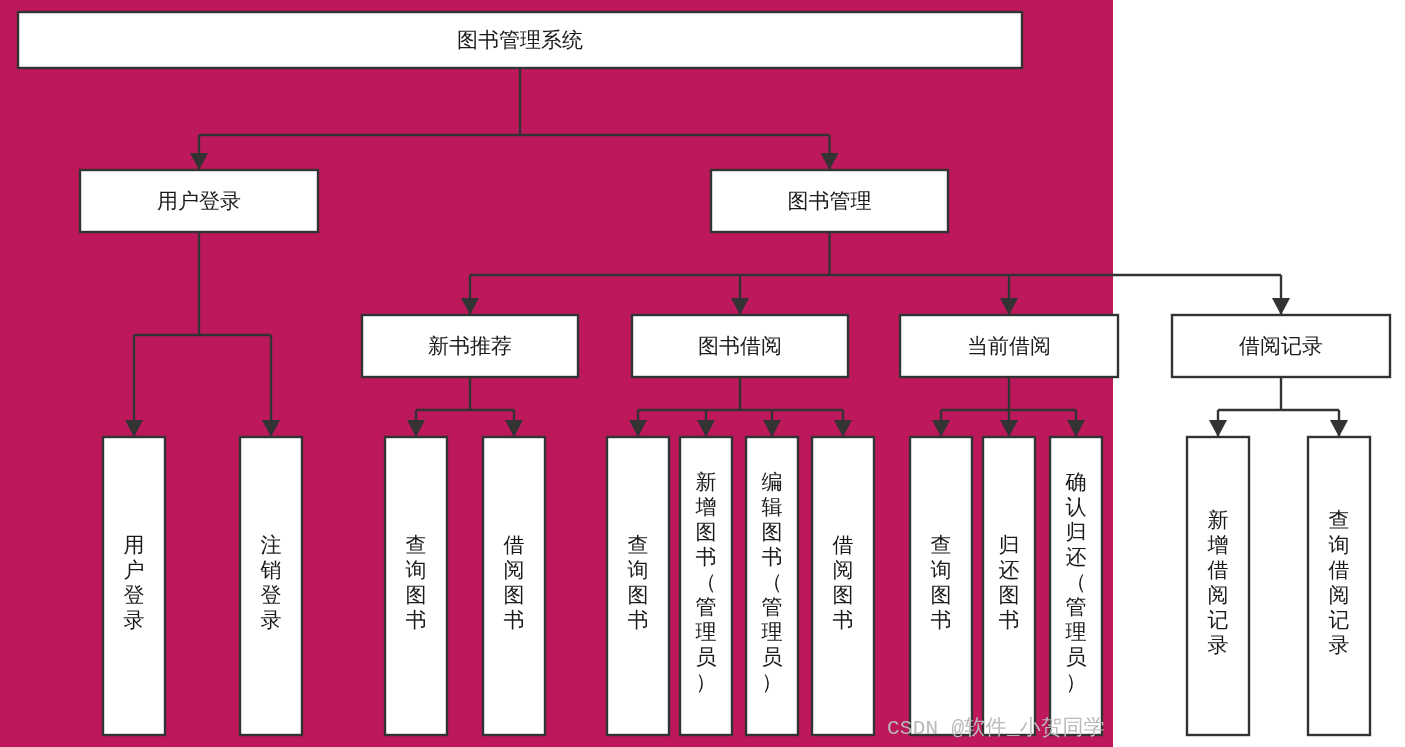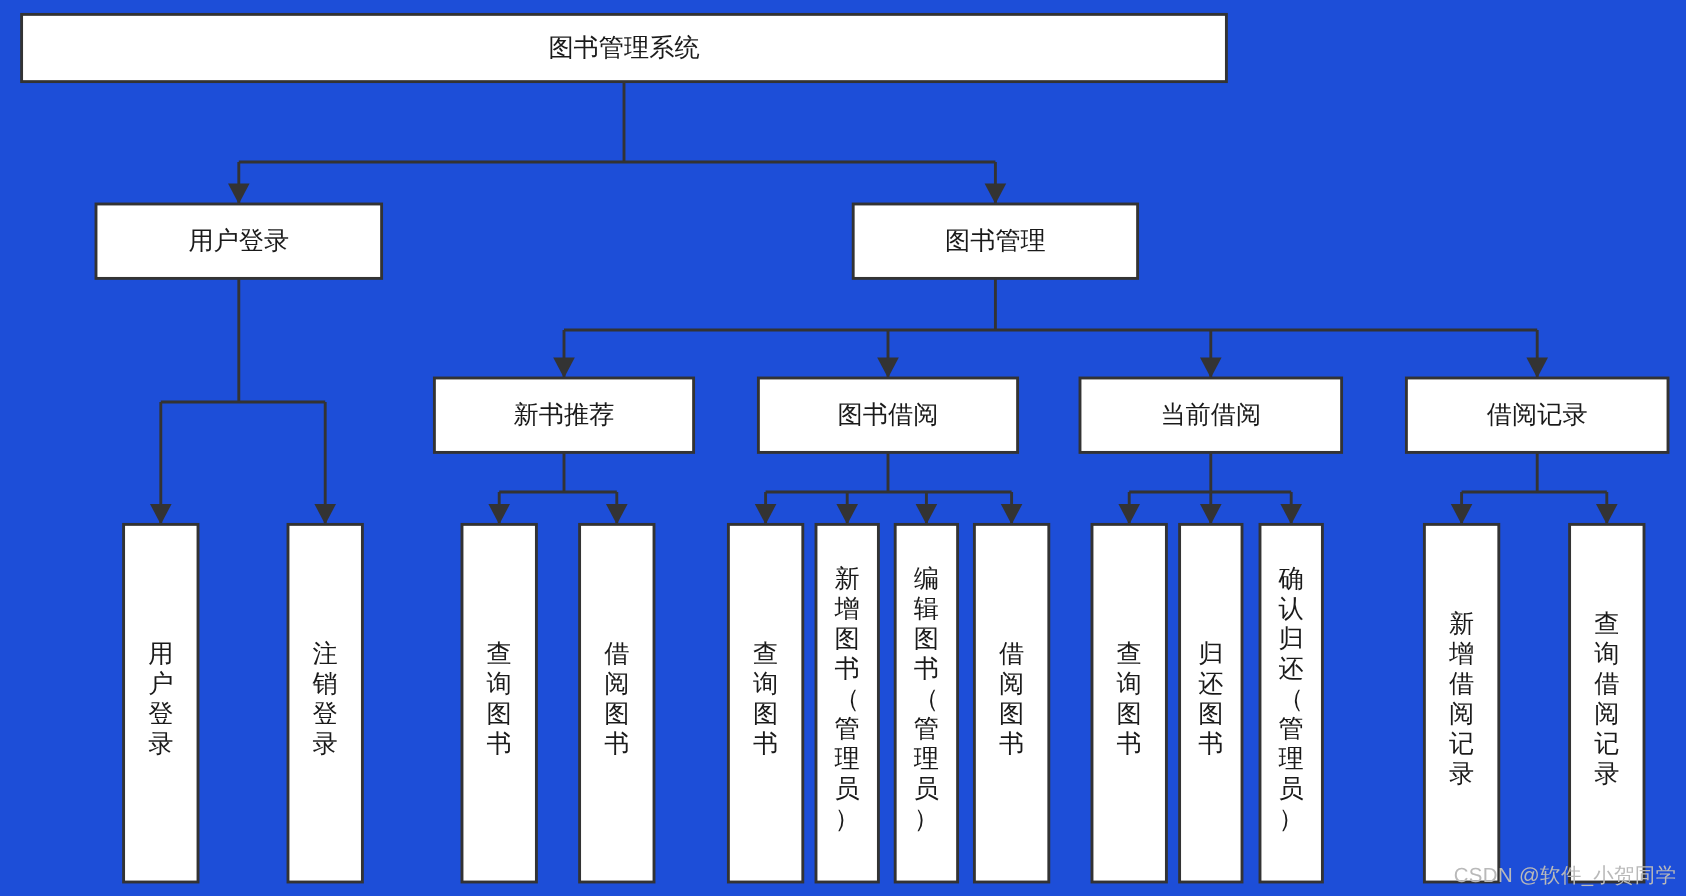--- a/index.html
+++ b/index.html
@@ -8,23 +8,23 @@
     background: #ffffff;
   }
   body {
     width: 1405px;
     height: 747px;
     font-family: "Liberation Sans", "DejaVu Sans", sans-serif;
     overflow: hidden;
   }
   #diagram-root {
     position: relative;
-    width: 1405px;
+    width: 1113px;
     height: 747px;
-    background: #1d4ed8;
+    background: #be185d;
   }
   svg#flow {
     position: absolute;
     left: 0;
     top: 0;
     width: 1405px;
     height: 747px;
     display: block;
   }
   .node-rect {
@@ -52,22 +52,22 @@
   .node-label-v {
     font-family: "Liberation Sans", "DejaVu Sans", sans-serif;
     font-size: 21px;
     fill: #1a1a1a;
     text-anchor: middle;
   }
   .watermark {
     position: absolute;
     right: 8px;
     bottom: 6px;
-    font-family: Liberation Sans, sans-serif;
-    font-size: 17px;
+    font-family: Liberation Mono, monospace;
+    font-size: 21px;
     color: #b9b9b9;
     letter-spacing: 0.3px;
     white-space: nowrap;
     pointer-events: none;
   }
 </style>
 </head>
 <body>
 
 <div id="diagram-root">

